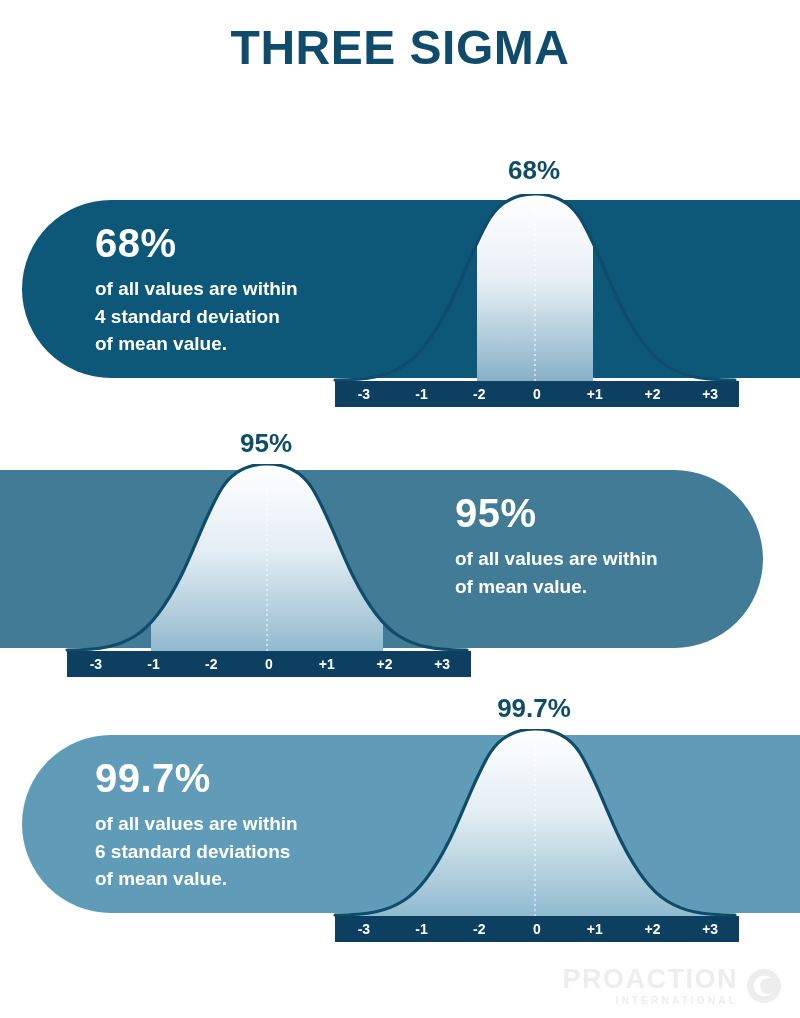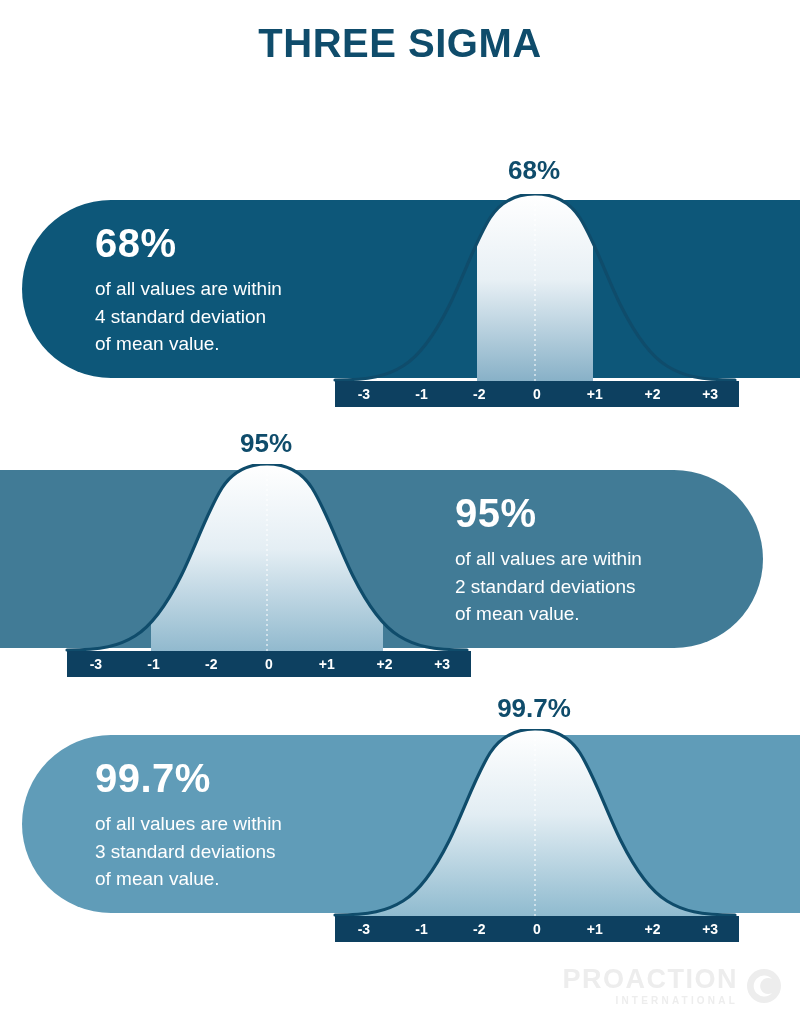--- a/index.html
+++ b/index.html
@@ -19,21 +19,21 @@
   
   .title {
     position: absolute;
     top: 22px;
     left: 0;
     width: 800px;
     text-align: center;
     color: #0f4c6b;
     font-family: "Liberation Sans", sans-serif;
     font-weight: bold;
-    font-size: 40px;
+    font-size: 48px;
     line-height: 1.08;
     letter-spacing: 0.5px;
   }
   .title-line { display: block; }
 
   
   .panel {
     position: absolute;
     left: 0;
     width: 800px;
@@ -71,21 +71,21 @@
   }
   .big-pct {
     font-size: 40px;
     font-weight: bold;
     line-height: 1;
     margin: 0 0 12px 0;
     letter-spacing: 0.5px;
   }
   .desc {
     font-size: 19px;
-    font-weight: normal;
+    font-weight: bold;
     line-height: 1.45;
     margin: 0;
   }
   .desc-line { display: block; white-space: nowrap; }
 
   
   .curve-wrap {
     position: absolute;
     width: 420px;
     height: 230px;
@@ -204,21 +204,20 @@
   </div>
 </div>
 
 <div class="panel" id="panel-95" style="top:465px;height:215px;">
   <div class="band band-2" style="top:5px;"></div>
 
   <div class="textblock" style="left:455px;top:28px;">
     <div class="big-pct">95%</div>
     <div class="desc">
       <span class="desc-line">of all values are within</span>
-      <span class="desc-line">2 standard deviations</span>
       <span class="desc-line">of mean value.</span>
     </div>
   </div>
 
   <div class="peak-label" style="left:266px;top:-37px;">95%</div>
 
   <div class="curve-wrap" style="left:57px;top:-1px;">
     <svg width="420" height="196" viewBox="0 0 420 196">
       <defs>
         <linearGradient id="grad95" x1="0" y1="0" x2="0" y2="1">
@@ -249,21 +248,21 @@
   </div>
 </div>
 
 <div class="panel" id="panel-99" style="top:730px;height:215px;">
   <div class="band band-3" style="top:5px;"></div>
 
   <div class="textblock" style="left:95px;top:28px;">
     <div class="big-pct">99.7%</div>
     <div class="desc">
       <span class="desc-line">of all values are within</span>
-      <span class="desc-line">3 standard deviations</span>
+      <span class="desc-line">6 standard deviations</span>
       <span class="desc-line">of mean value.</span>
     </div>
   </div>
 
   <div class="peak-label" style="left:534px;top:-37px;">99.7%</div>
 
   <div class="curve-wrap" style="left:325px;top:-1px;">
     <svg width="420" height="196" viewBox="0 0 420 196">
       <defs>
         <linearGradient id="grad99" x1="0" y1="0" x2="0" y2="1">

